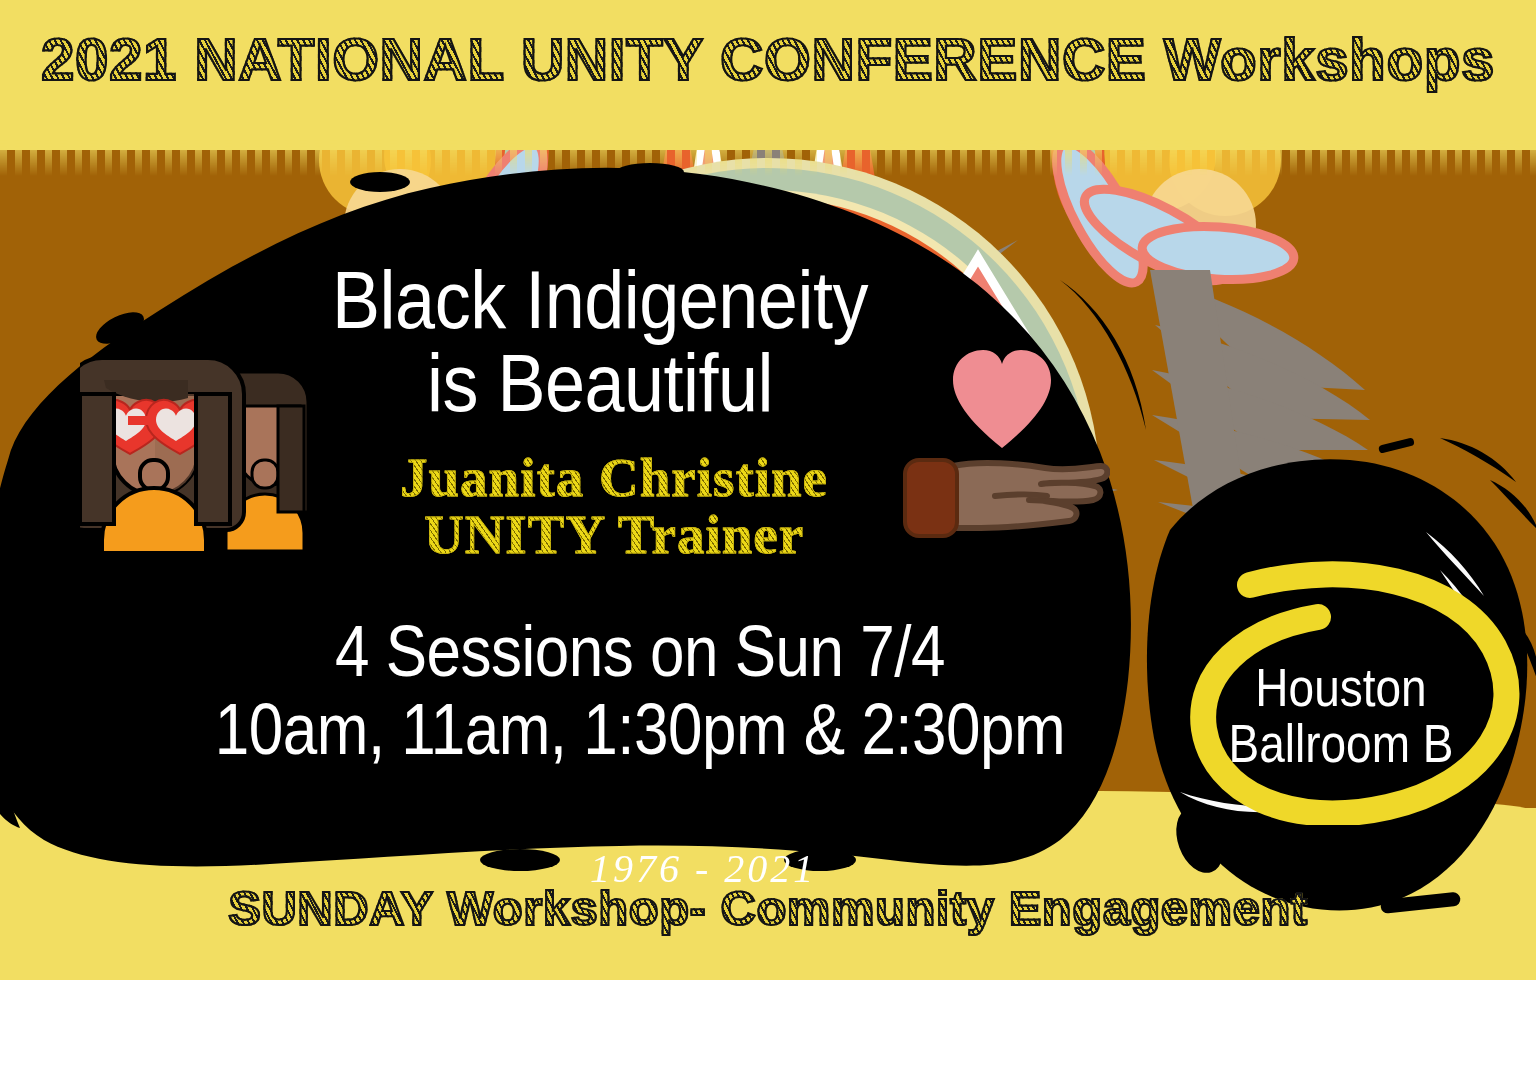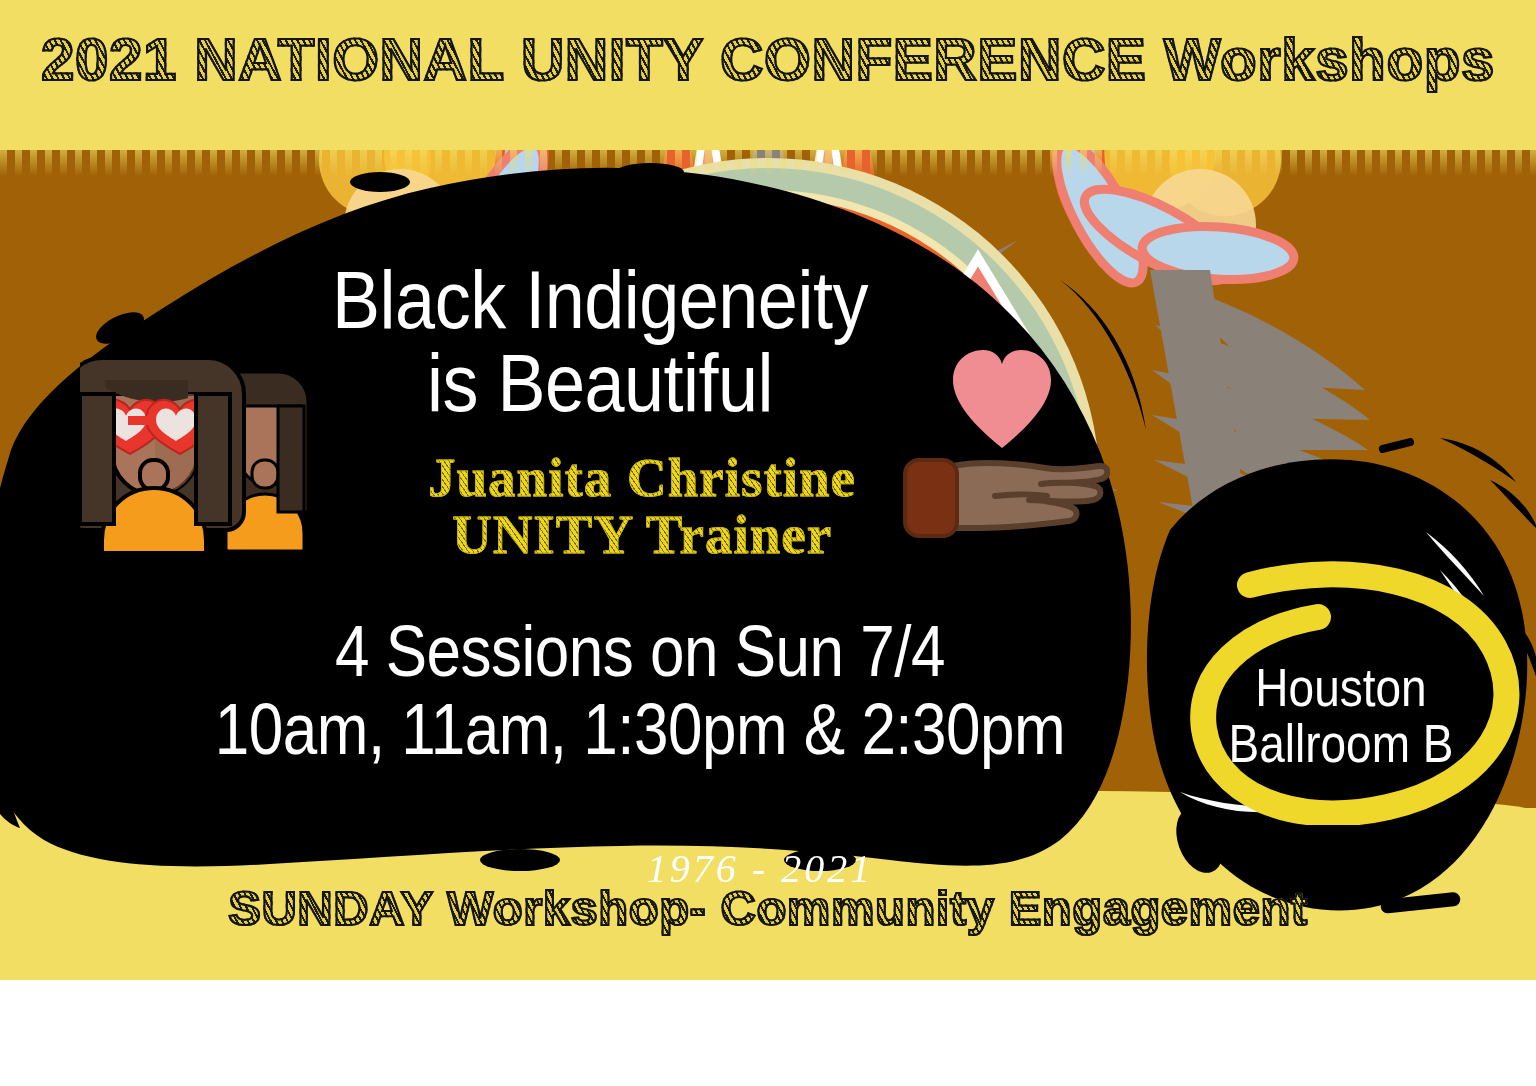--- a/index.html
+++ b/index.html
@@ -53,32 +53,32 @@
     color:#1a1a1a;white-space:nowrap;
     background-image:repeating-linear-gradient(62deg,#1c1c1c 0 2px,#e8d23c 2px 5px);
     -webkit-background-clip:text;background-clip:text;-webkit-text-fill-color:transparent;
     -webkit-text-stroke:2.2px #141414;}
 
   .title{position:absolute;z-index:9;left:160px;top:258px;width:880px;text-align:center;
     color:#fff;font-family:"Liberation Sans",sans-serif;font-weight:400;
     font-size:72px;line-height:1.02;letter-spacing:-.5px;
     transform:scaleY(1.14);transform-origin:top center;}
 
-  .presenter{position:absolute;z-index:9;left:212px;top:450px;width:860px;text-align:center;
+  .presenter{position:absolute;z-index:9;left:184px;top:450px;width:860px;text-align:center;
     font-family:"Liberation Serif",serif;font-weight:700;font-size:55px;line-height:1.03;
     color:#e6d117;letter-spacing:1px;
     background-image:repeating-linear-gradient(55deg,#7c6c00 0 1px,#ecd817 1px 4px);
     -webkit-background-clip:text;background-clip:text;-webkit-text-fill-color:transparent;
     -webkit-text-stroke:.8px #c9b40e;}
 
   .sessions{position:absolute;z-index:9;left:140px;top:612px;width:1000px;text-align:center;
     color:#fff;font-family:"Liberation Sans",sans-serif;font-weight:400;
     font-size:62px;line-height:1.07;letter-spacing:-.5px;transform:scaleY(1.18);transform-origin:top center;}
 
-  .years{position:absolute;z-index:6;left:590px;top:845px;width:340px;text-align:center;
+  .years{position:absolute;z-index:6;left:590px;top:845px;width:340px;text-align:left;
     color:#ffffff;font-family:"Liberation Serif",serif;font-style:italic;font-size:40px;
     letter-spacing:3px;}
 
   .room{position:absolute;z-index:10;left:1216px;top:660px;width:250px;text-align:center;
     color:#fff;font-family:"Liberation Sans",sans-serif;font-size:46px;line-height:1.05;
     transform:scaleY(1.16);transform-origin:top center;}
 
   .yellow-circle{position:absolute;z-index:9;left:1190px;top:555px;width:330px;height:270px;}
 
   

